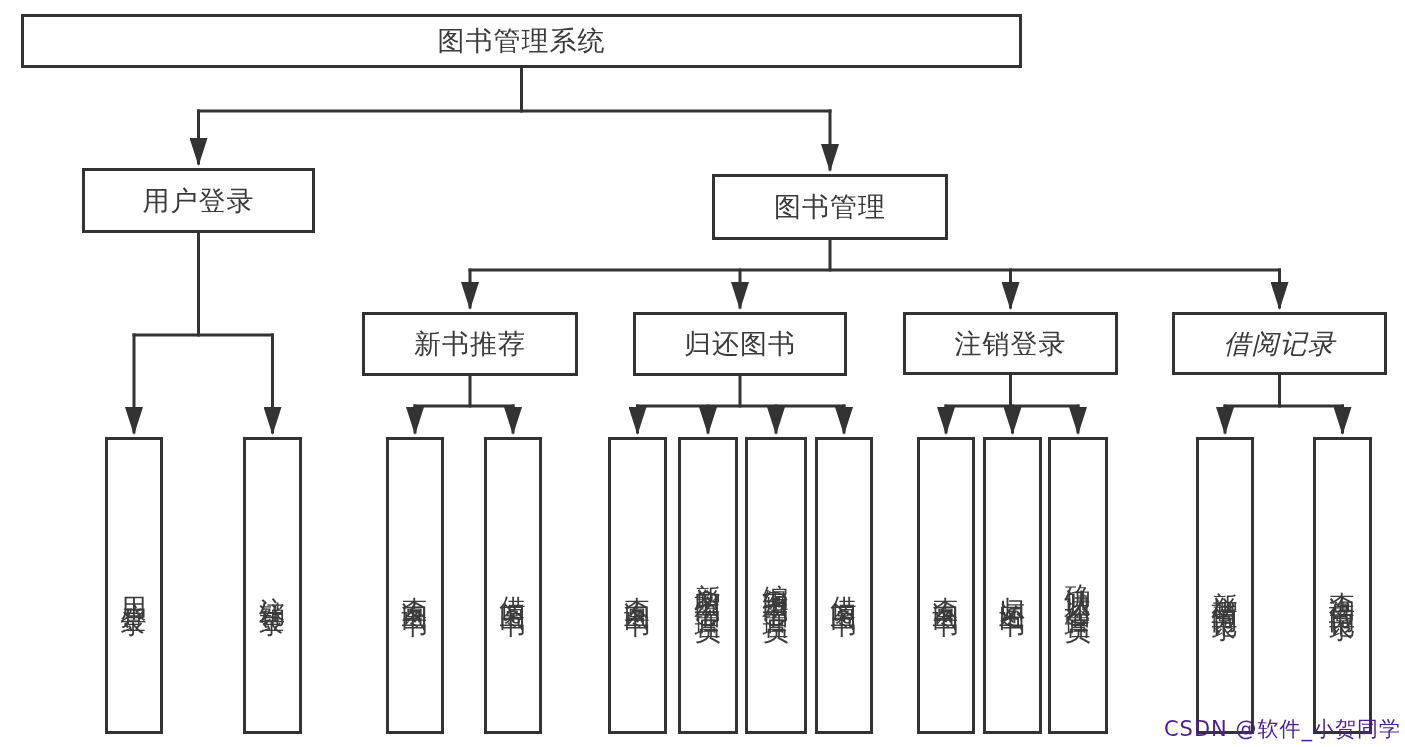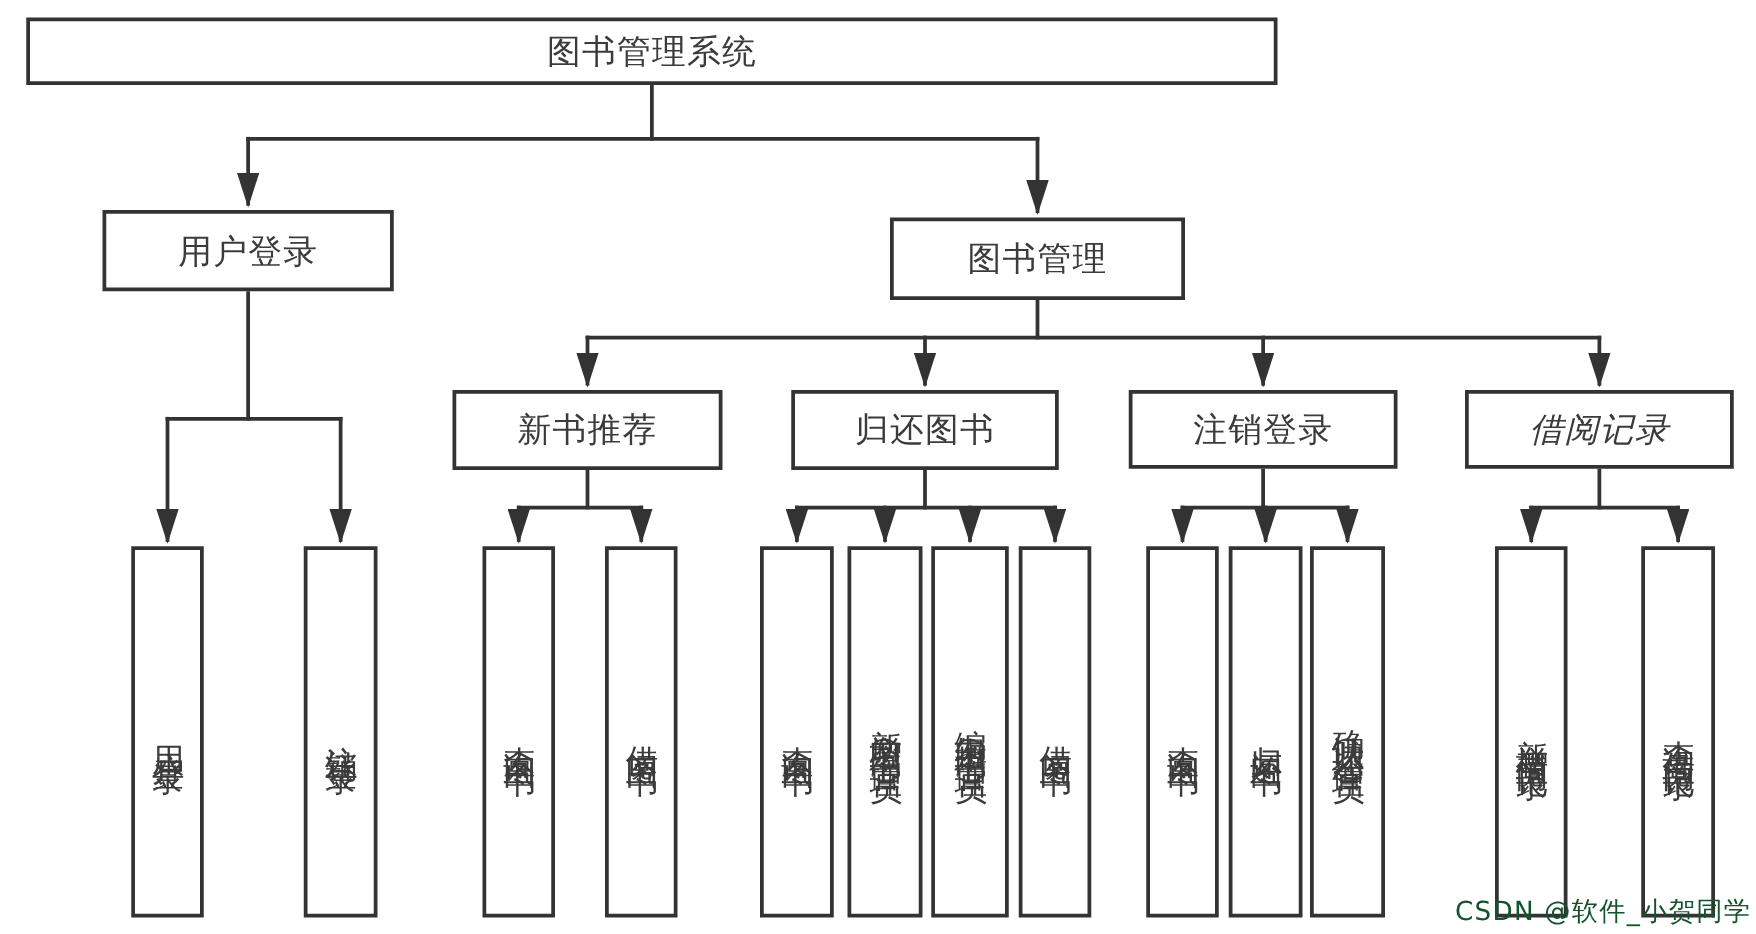--- a/index.html
+++ b/index.html
@@ -30,21 +30,21 @@
     writing-mode:vertical-rl;
     font-size:26px;
     letter-spacing:5px;
     line-height:1;
     white-space:normal;
   }
   #watermark{
     position:absolute;
     right:4px;bottom:4px;
     font-size:21px;
-    color:#14532d;
+    color:#4c1d95;
     letter-spacing:1px;
     z-index:3;
     margin-top:38px;
   }
 </style>
 </head>
 <body>
 
 <div id="stage">
   <svg id="connectors" width="1405" height="747" viewBox="0 0 1405 747">

